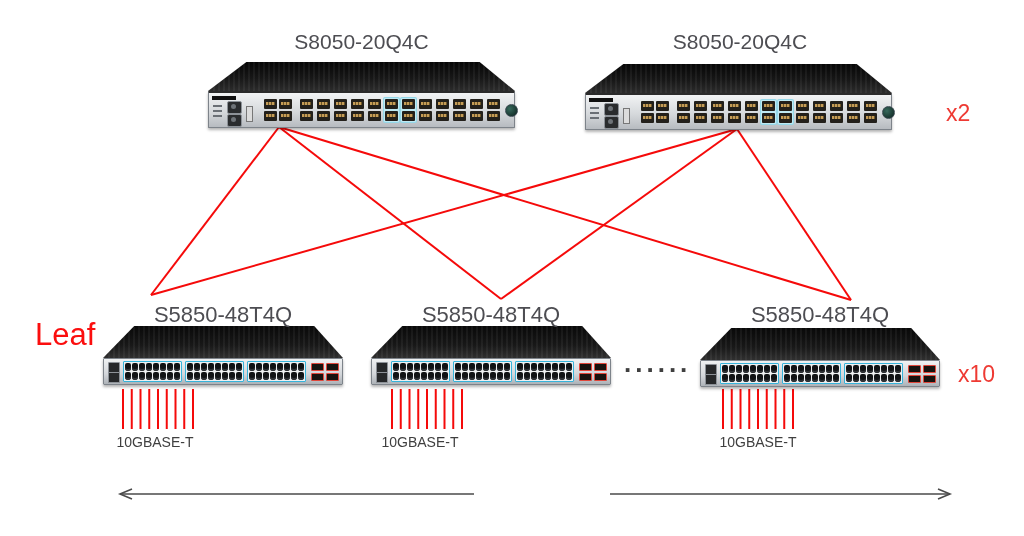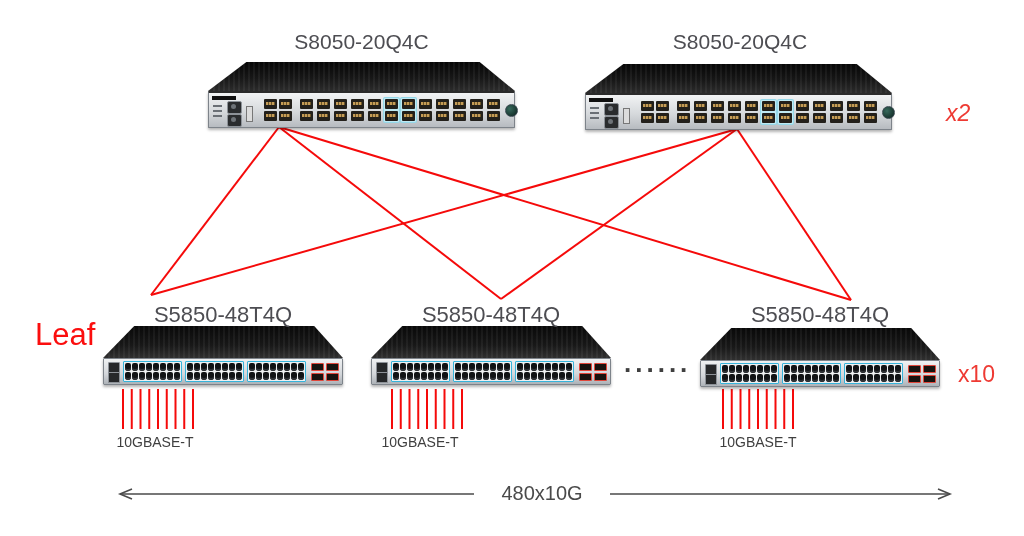--- a/index.html
+++ b/index.html
@@ -284,21 +284,21 @@
           </div>
           <div class="qcol">
             <div class="qport"></div>
             <div class="qport"></div>
           </div>
         </div>
       <div class="fs-logo"></div>
     </div>
   </div>
 
-  <div class="txt count-label" style="left:946px;top:100px;font-style:italic;">x2</div>
+  <div class="txt count-label" style="left:946px;top:100px;">x2</div>
 
   <div class="txt model-title leaf" style="left:103px;top:302px;width:240px;">S5850-48T4Q</div>
   <div class="txt model-title leaf" style="left:371px;top:302px;width:240px;">S5850-48T4Q</div>
   <div class="txt model-title leaf" style="left:700px;top:302px;width:240px;">S5850-48T4Q</div>
 
   <div class="switch leaf-switch" id="leaf1" style="left:103px;top:326px;">
     <div class="leaf-top"></div>
     <div class="leaf-panel">
       <div class="lf-left">
         <div class="lf-mgmt" style="top:1px;"></div>
@@ -514,15 +514,14 @@
   </div>
 
   <div class="txt dots" style="left:624px;top:350px;">......</div>
 
   <div class="txt count-label" style="left:946px;top:361px;margin-left:12px;">x10</div>
 
   <div class="txt port-label" style="left:90px;top:434px;">10GBASE-T</div>
   <div class="txt port-label" style="left:355px;top:434px;">10GBASE-T</div>
   <div class="txt port-label" style="left:693px;top:434px;">10GBASE-T</div>
 
-  <div class="txt total-label" style="left:480px;top:482px;">480x10G</div>
 
 </div>
 
 </body></html>

